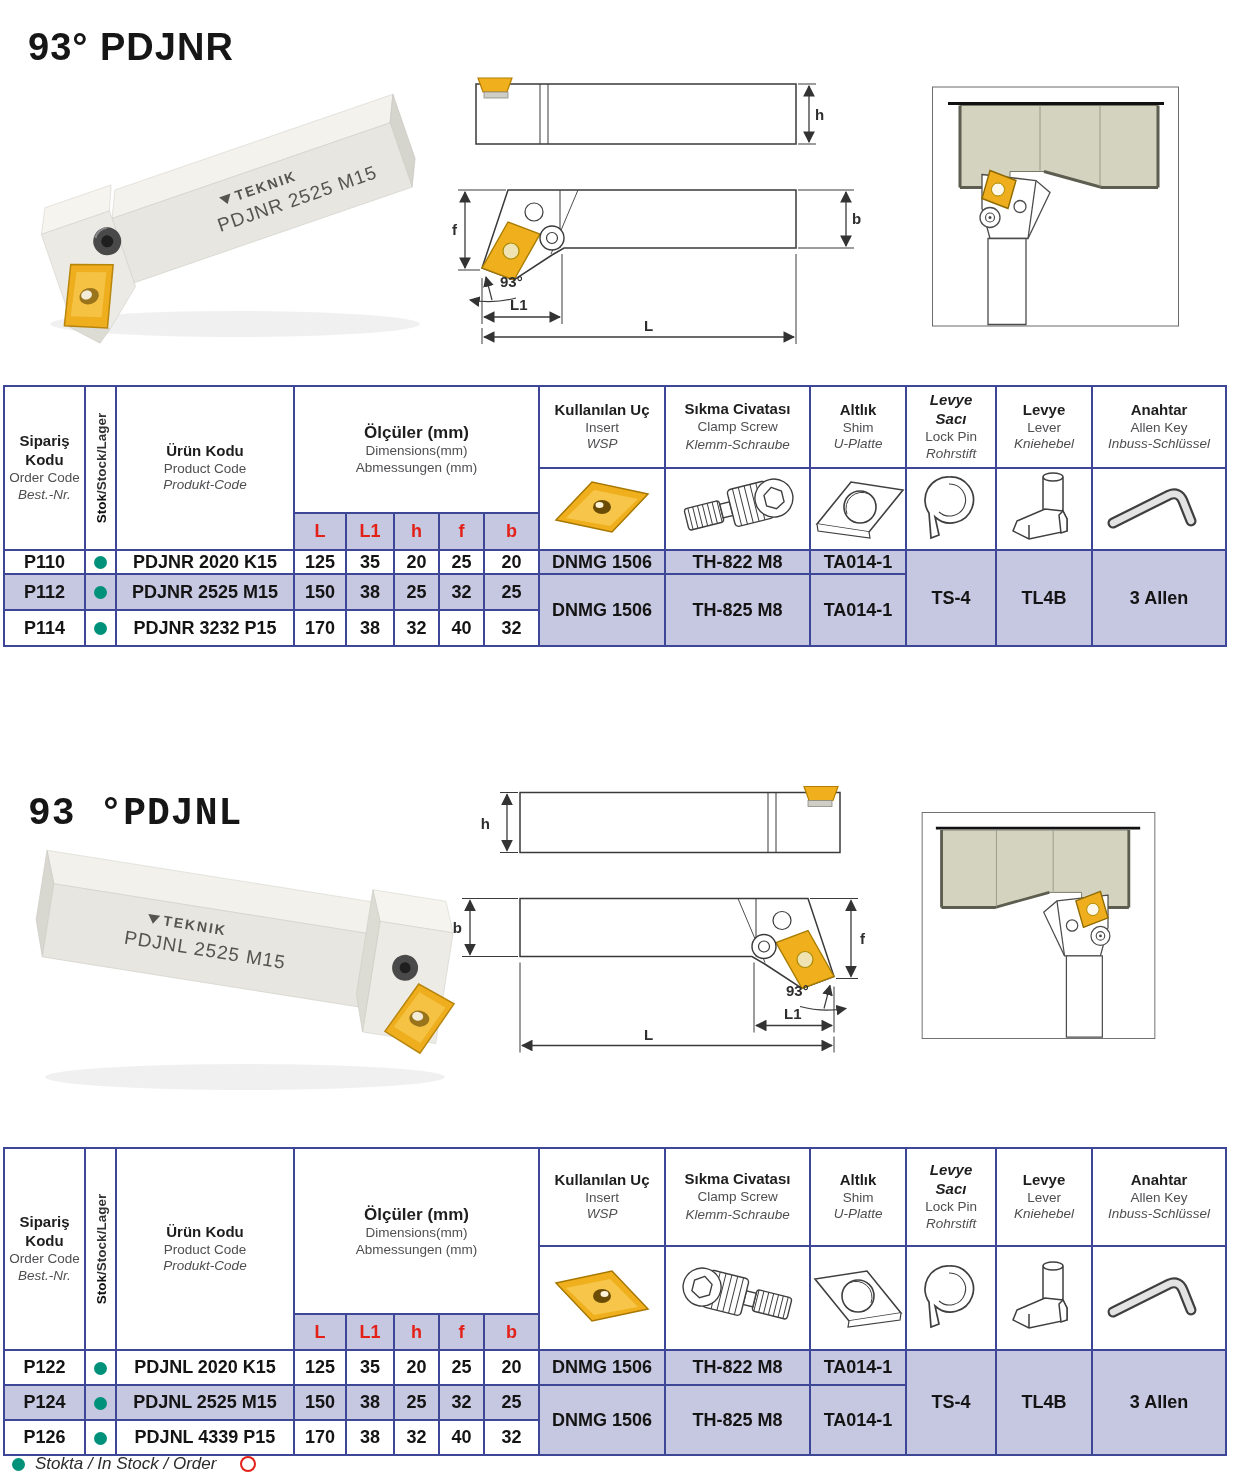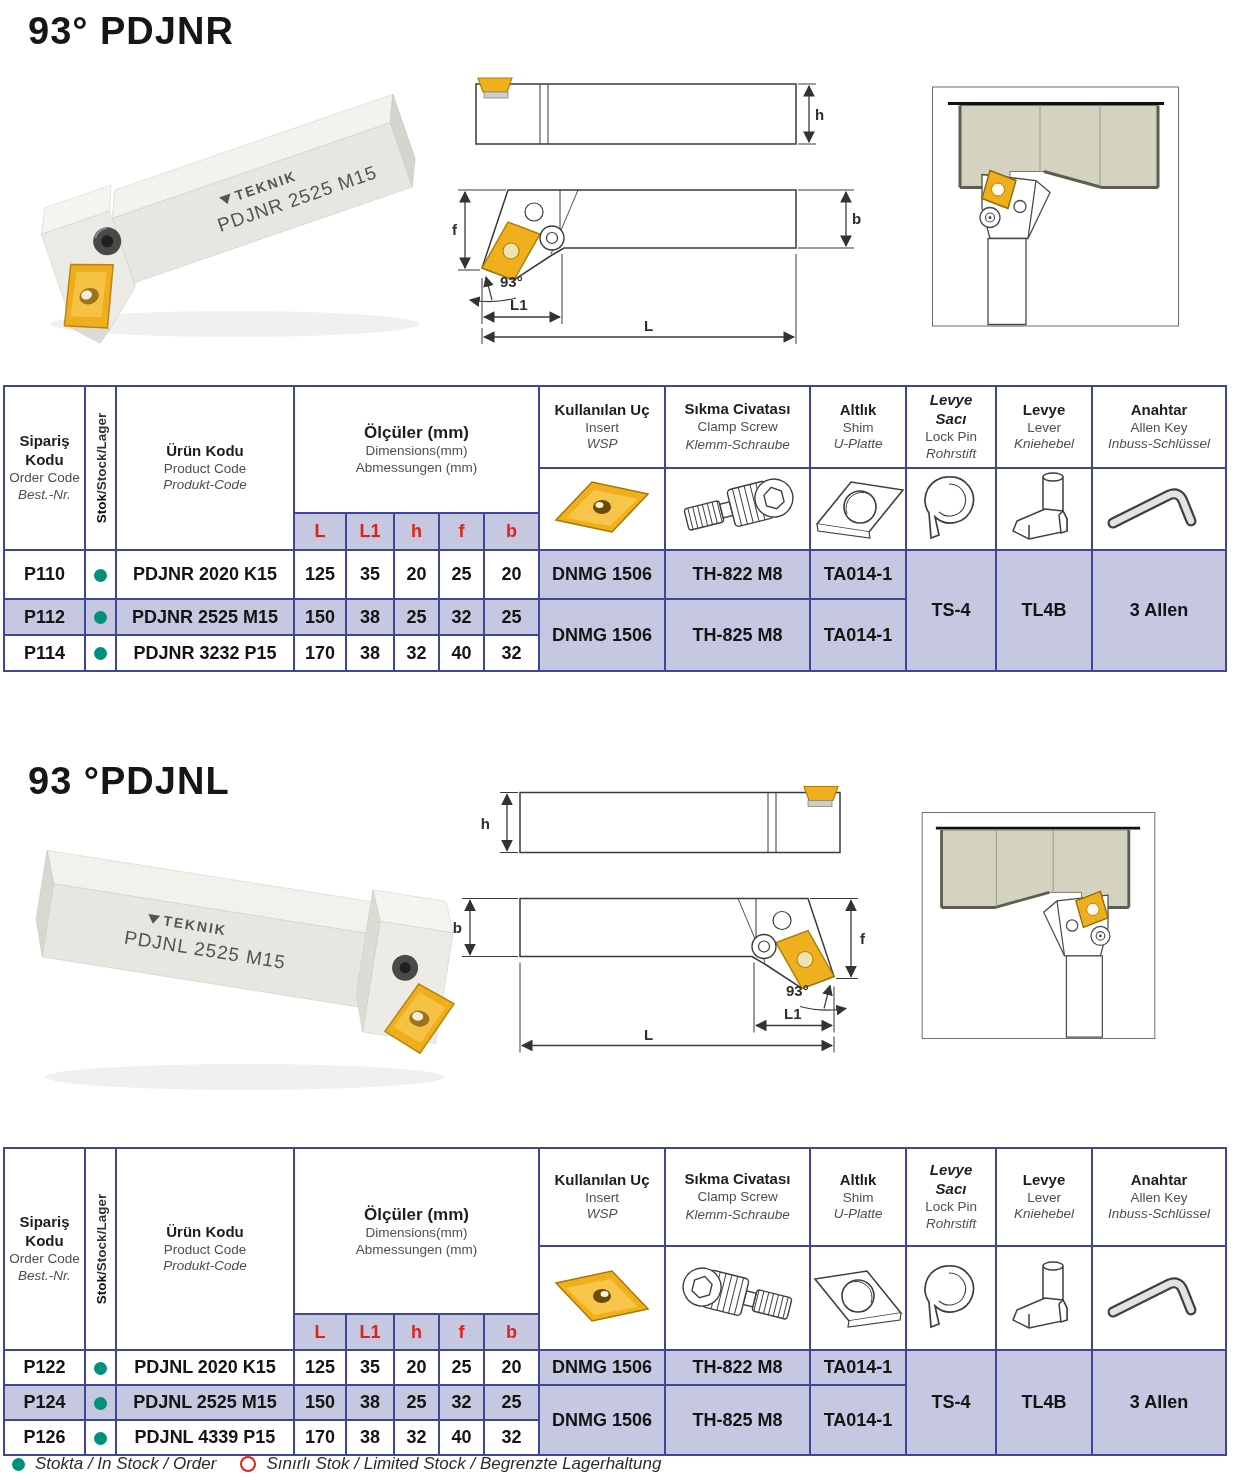--- a/index.html
+++ b/index.html
@@ -29,21 +29,21 @@
           font-style:italic;font-size:17px;color:#2b2b2b;}
   .legend .ring{display:inline-block;width:12px;height:12px;border-radius:50%;border:2.5px solid #e32119;background:#fff;}
   .legend span.lbl{margin-right:14px;}
 
   svg text{font-family:"Liberation Sans",sans-serif;}
   .flip{transform:scaleX(-1);}
 </style>
 </head>
 <body>
 
-<div class="section-title" style="left:28px;top:10px;">93° PDJNR</div>
+<div class="section-title" style="left:28px;top:26px;">93° PDJNR</div>
 
 <svg class="abs" style="left:20px;top:52px;" width="420" height="305" viewBox="0 0 420 305">
   <ellipse cx="215" cy="272" rx="185" ry="13" fill="#000" opacity="0.06"></ellipse>
   <g transform="rotate(-19 210 165)">
     <polygon points="98,128 392,128 404,102 110,102" fill="#f3f2ed" stroke="#d8d7d0" stroke-width="0.6"></polygon>
     <polygon points="392,128 404,102 404,170 392,196" fill="#d5d4cd" stroke="#c6c5be" stroke-width="0.6"></polygon>
     <rect x="98" y="128" width="294" height="68" fill="#e7e6e0" stroke="#cfcec7" stroke-width="0.6"></rect>
     <polygon points="26,120 98,120 108,96 38,96" fill="#f5f4ef" stroke="#d8d7d0" stroke-width="0.6"></polygon>
     <polygon points="26,120 98,120 98,200 60,232 26,200" fill="#eceae4" stroke="#d3d2cb" stroke-width="0.6"></polygon>
     <polygon points="26,200 60,232 46,242 18,212" fill="#dddcd4" stroke="#cccbc3" stroke-width="0.6"></polygon>
@@ -259,21 +259,21 @@
       </svg>
     </td>
   </tr>
   <tr style="height:37px;">
     <td class="lav dimhead">L</td>
     <td class="lav dimhead">L1</td>
     <td class="lav dimhead">h</td>
     <td class="lav dimhead">f</td>
     <td class="lav dimhead">b</td>
   </tr>
-  <tr style="height:49px;">
+  <tr style="height:24px;">
     <td class="val">P110</td>
     <td><span class="dot"></span></td>
     <td class="val">PDJNR 2020 K15</td>
     <td class="val">125</td>
     <td class="val">35</td>
     <td class="val">20</td>
     <td class="val">25</td>
     <td class="val">20</td>
     <td class="val lav">DNMG 1506</td>
     <td class="val lav">TH-822 M8</td>
@@ -301,21 +301,21 @@
     <td class="val">PDJNR 3232 P15</td>
     <td class="val">170</td>
     <td class="val">38</td>
     <td class="val">32</td>
     <td class="val">40</td>
     <td class="val">32</td>
   </tr>
 </tbody>
   </table>
 
-<div class="section-title" style="left:28px;top:760px;">93 °PDJNL</div>
+<div class="section-title" style="left:28px;top:792px;font-family:Liberation Mono, monospace;">93 °PDJNL</div>
 
 <svg class="abs" style="left:15px;top:795px;" width="450" height="310" viewBox="0 0 450 310">
   <ellipse cx="230" cy="282" rx="200" ry="13" fill="#000" opacity="0.06"></ellipse>
   <g transform="rotate(9 220 160)">
     <polygon points="30,118 360,118 348,86 18,86" fill="#f2f1ec" stroke="#d8d7d0" stroke-width="0.6"></polygon>
     <polygon points="30,118 18,86 18,156 30,192" fill="#d8d7d0" stroke="#c9c8c1" stroke-width="0.6"></polygon>
     <rect x="30" y="118" width="330" height="74" fill="#e7e6e0" stroke="#cfcec7" stroke-width="0.6"></rect>
     <polygon points="358,104 432,104 420,74 346,74" fill="#f5f4ef" stroke="#d8d7d0" stroke-width="0.6"></polygon>
     <rect x="358" y="104" width="74" height="112" fill="#ecebe5" stroke="#d3d2cb" stroke-width="0.6"></rect>
     <polygon points="358,104 346,74 346,180 358,216" fill="#dcdbd4" stroke="#ccccc4" stroke-width="0.6"></polygon>
@@ -576,14 +576,13 @@
     <td class="val">40</td>
     <td class="val">32</td>
   </tr>
 </tbody>
   </table>
 
 <div class="legend">
   <span class="dot"></span>
   <span class="lbl">Stokta / In Stock / Order</span>
   <span class="ring"></span>
-  <span class="lbl">Sınırlı Stok / Limited Stock / Begrenzte Lagerhaltung</span>
 </div>
 
 </body></html>

